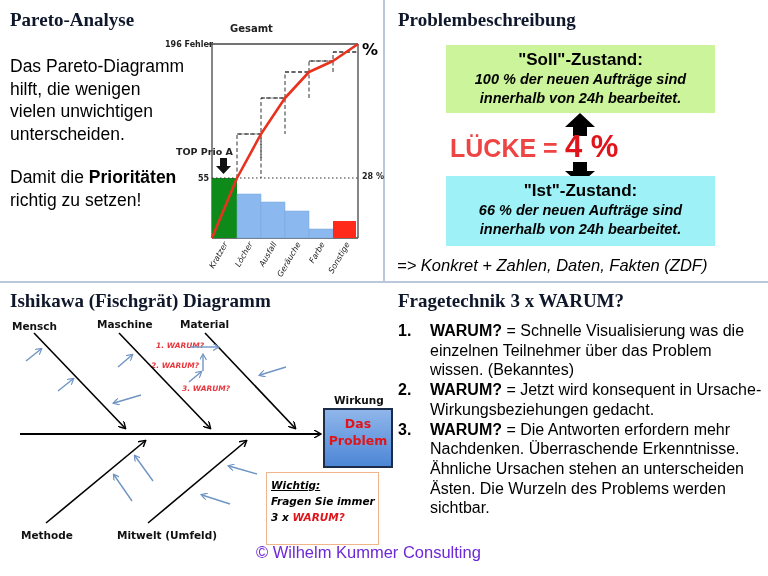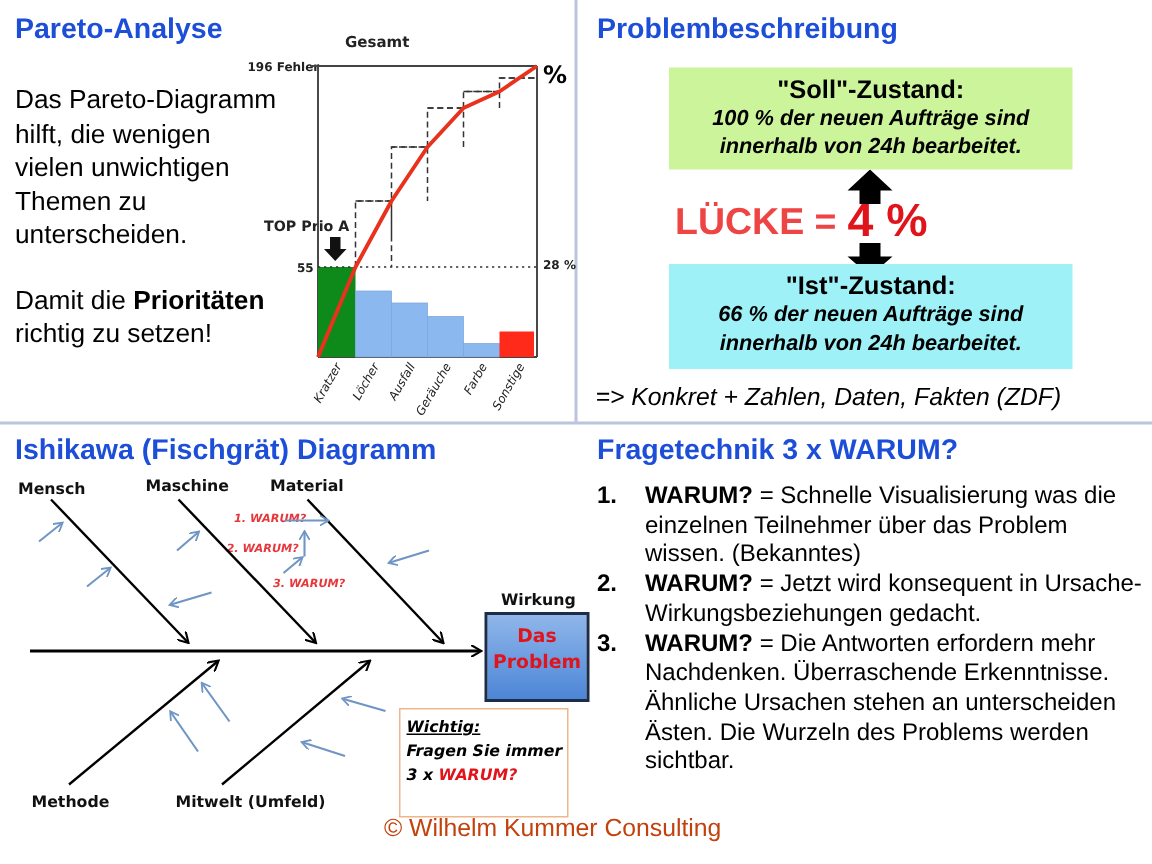--- a/index.html
+++ b/index.html
@@ -1,19 +1,19 @@
 <!DOCTYPE html>
 <html><head>
 <meta charset="utf-8">
 <style>
   html, body { margin:0; padding:0; background:#ffffff; }
   body { width:768px; height:576px; position:relative; overflow:hidden;
          font-family:"Liberation Sans", sans-serif; color:#000; }
   .abs { position:absolute; }
-  .h-title { font-weight:bold; color:#1d4ed8; font-size:19px; white-space:nowrap; }
+  .h-title { font-weight:bold; color:#0f172a; font-size:19px; white-space:nowrap;font-family:Liberation Serif, serif; }
   .divider-v { position:absolute; left:383px; top:0; width:2px; height:282px; background:#b9c6db; }
   .divider-h { position:absolute; left:0; top:281px; width:768px; height:2px; background:#b9c6db; }
   .body-text { font-size:17.5px; line-height:22.5px; }
   .body-text b { font-weight:bold; }
   .chart-lbl { font-family:"DejaVu Sans", sans-serif; font-weight:bold; font-size:8.5px; color:#222; white-space:nowrap; }
   .box-soll { position:absolute; left:446px; top:45px; width:269px; height:68px; background:#ccf49a; text-align:center; }
   .box-ist  { position:absolute; left:446px; top:176px; width:269px; height:70px; background:#9ef2f7; text-align:center; }
   .box-head { font-weight:bold; font-size:17px; margin-top:5px; line-height:20px; }
   .box-line { font-weight:bold; font-style:italic; font-size:14.5px; line-height:19px; }
   .gap-label { font-weight:bold; color:#ef4444; font-size:25px; white-space:nowrap; }
@@ -25,35 +25,34 @@
                  background:linear-gradient(#8fb6ea,#4d86d6); border:2px solid #1c2d4a; box-sizing:border-box;
                  text-align:center; color:#e0141b; font-family:"DejaVu Sans", sans-serif; font-weight:bold; font-size:12.5px; line-height:17px; padding-top:5px; }
   .wichtig-box { position:absolute; left:266px; top:472px; width:113px; height:73px; border:1.5px solid #f0b58a; box-sizing:border-box;
                  font-family:"DejaVu Sans", sans-serif; font-weight:bold; font-style:italic; font-size:10.5px; line-height:16px; padding:4px 0 0 4px; }
   .wichtig-box .u { text-decoration:underline; }
   .wichtig-box .red { color:#e0141b; }
   .list { position:absolute; left:398px; top:321px; width:370px; font-size:16px; line-height:19.7px; }
   .list .item { display:flex; }
   .list .num { width:32px; flex:none; font-weight:bold; }
   .list .txt b { font-weight:bold; }
-  .copyright { position:absolute; left:256px; top:543px; font-size:16.5px; color:#c2410c; white-space:nowrap; }
+  .copyright { position:absolute; left:256px; top:543px; font-size:16.5px; color:#6d28d9; white-space:nowrap; }
 </style>
 </head>
 <body>
 
 <div class="divider-v"></div>
 <div class="divider-h"></div>
 
 <section>
   <div class="abs h-title" style="left:10px;top:9px;">Pareto-Analyse</div>
   <div class="abs body-text" style="left:10px;top:55px;">
     <div>Das Pareto-Diagramm</div>
     <div>hilft, die wenigen</div>
     <div>vielen unwichtigen</div>
-    <div>Themen zu</div>
     <div>unterscheiden.</div>
     <div style="height:21px;"></div>
     <div><span>Damit die </span><b>Prioritäten</b></div>
     <div>richtig zu setzen!</div>
   </div>
 
   <div class="abs chart-lbl" style="left:230px;top:23px;font-size:10px;text-align:right;">Gesamt</div>
   <div class="abs chart-lbl" style="left:165px;top:40px;font-size:8px;">196 Fehler</div>
   <div class="abs" style="left:362px;top:40px;font-size:16px;font-weight:bold;font-family:'DejaVu Sans',sans-serif;">%</div>
   <div class="abs chart-lbl" style="left:176px;top:146px;font-size:9.5px;">TOP Prio A</div>

